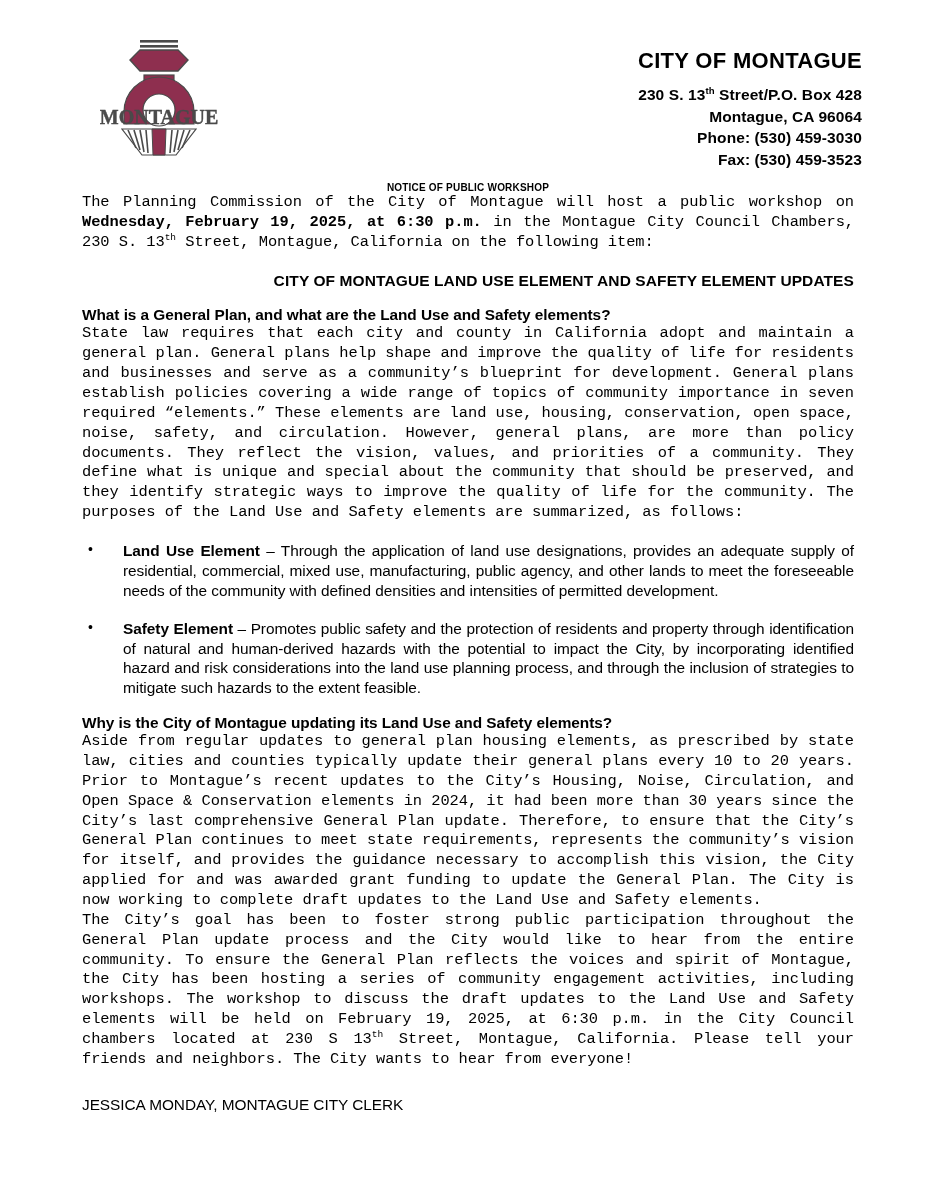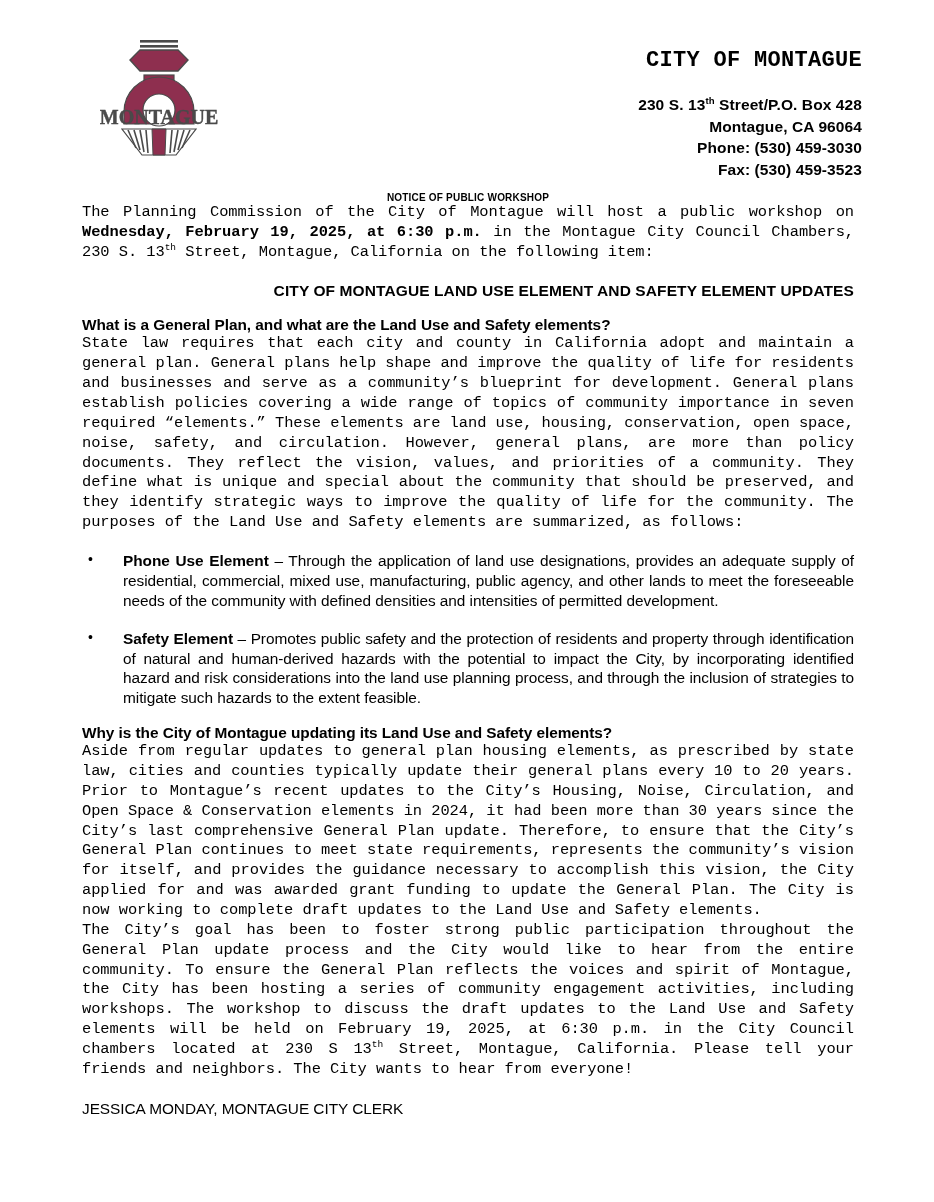--- a/index.html
+++ b/index.html
@@ -43,22 +43,21 @@
     font-weight: bold;
     font-size: 15.5px;
     line-height: 1.38;
     letter-spacing: 0.1px;
   }
   .header-address .org-name {
     font-size: 22px;
     line-height: 1.2;
     letter-spacing: 0.3px;
     display: block;
-    margin-bottom: 20px;
-    font-family: Liberation Mono, monospace;
+    margin-bottom: 10px;
   }
   sup {
     font-size: 0.62em;
     vertical-align: super;
     line-height: 0;
   }
 
   
   .content {
     padding: 0 80px 0 82px;
@@ -123,21 +122,21 @@
   ul.bullets > li .bullet-mark {
     position: absolute;
     left: 6px;
     top: -1px;
     font-size: 14px;
     line-height: 1.35;
   }
 
   .signature {
     font-size: 15.4px;
-    margin-top: 20px;
+    margin-top: 26px;
     letter-spacing: -0.05px;
   }
 
   b, strong { font-weight: bold; }
 
   
   .logo-svg { display: block; }
 </style>
 </head>
 <body>
@@ -194,21 +193,21 @@
     <p class="body-text intro"><span>The Planning Commission of the City of Montague will host a public workshop on </span><b>Wednesday, February 19, 2025, at 6:30 p.m.</b><span> in the Montague City Council Chambers, 230 S. 13</span><sup>th</sup><span> Street, Montague, California on the following item:</span></p>
 
     <div class="doc-title">CITY OF MONTAGUE LAND USE ELEMENT AND SAFETY ELEMENT UPDATES</div>
 
     <h2 class="section-heading">What is a General Plan, and what are the Land Use and Safety elements?</h2>
     <p class="body-text para-gap">State law requires that each city and county in California adopt and maintain a general plan. General plans help shape and improve the quality of life for residents and businesses and serve as a community’s blueprint for development. General plans establish policies covering a wide range of topics of community importance in seven required “elements.” These elements are land use, housing, conservation, open space, noise, safety, and circulation. However, general plans, are more than policy documents. They reflect the vision, values, and priorities of a community. They define what is unique and special about the community that should be preserved, and they identify strategic ways to improve the quality of life for the community. The purposes of the Land Use and Safety elements are summarized, as follows:</p>
 
     <ul class="bullets">
       <li>
         <span class="bullet-mark">•</span>
-        <b>Phone Use Element</b><span> – Through the application of land use designations, provides an adequate supply of residential, commercial, mixed use, manufacturing, public agency, and other lands to meet the foreseeable needs of the community with defined densities and intensities of permitted development.</span>
+        <b>Land Use Element</b><span> – Through the application of land use designations, provides an adequate supply of residential, commercial, mixed use, manufacturing, public agency, and other lands to meet the foreseeable needs of the community with defined densities and intensities of permitted development.</span>
       </li>
       <li>
         <span class="bullet-mark">•</span>
         <b>Safety Element</b><span> – Promotes public safety and the protection of residents and property through identification of natural and human-derived hazards with the potential to impact the City, by incorporating identified hazard and risk considerations into the land use planning process, and through the inclusion of strategies to mitigate such hazards to the extent feasible.</span>
       </li>
     </ul>
 
     <h2 class="section-heading">Why is the City of Montague updating its Land Use and Safety elements?</h2>
     <p class="body-text para-gap">Aside from regular updates to general plan housing elements, as prescribed by state law, cities and counties typically update their general plans every 10 to 20 years. Prior to Montague’s recent updates to the City’s Housing, Noise, Circulation, and Open Space &amp; Conservation elements in 2024, it had been more than 30 years since the City’s last comprehensive General Plan update. Therefore, to ensure that the City’s General Plan continues to meet state requirements, represents the community’s vision for itself, and provides the guidance necessary to accomplish this vision, the City applied for and was awarded grant funding to update the General Plan. The City is now working to complete draft updates to the Land Use and Safety elements.</p>
 

